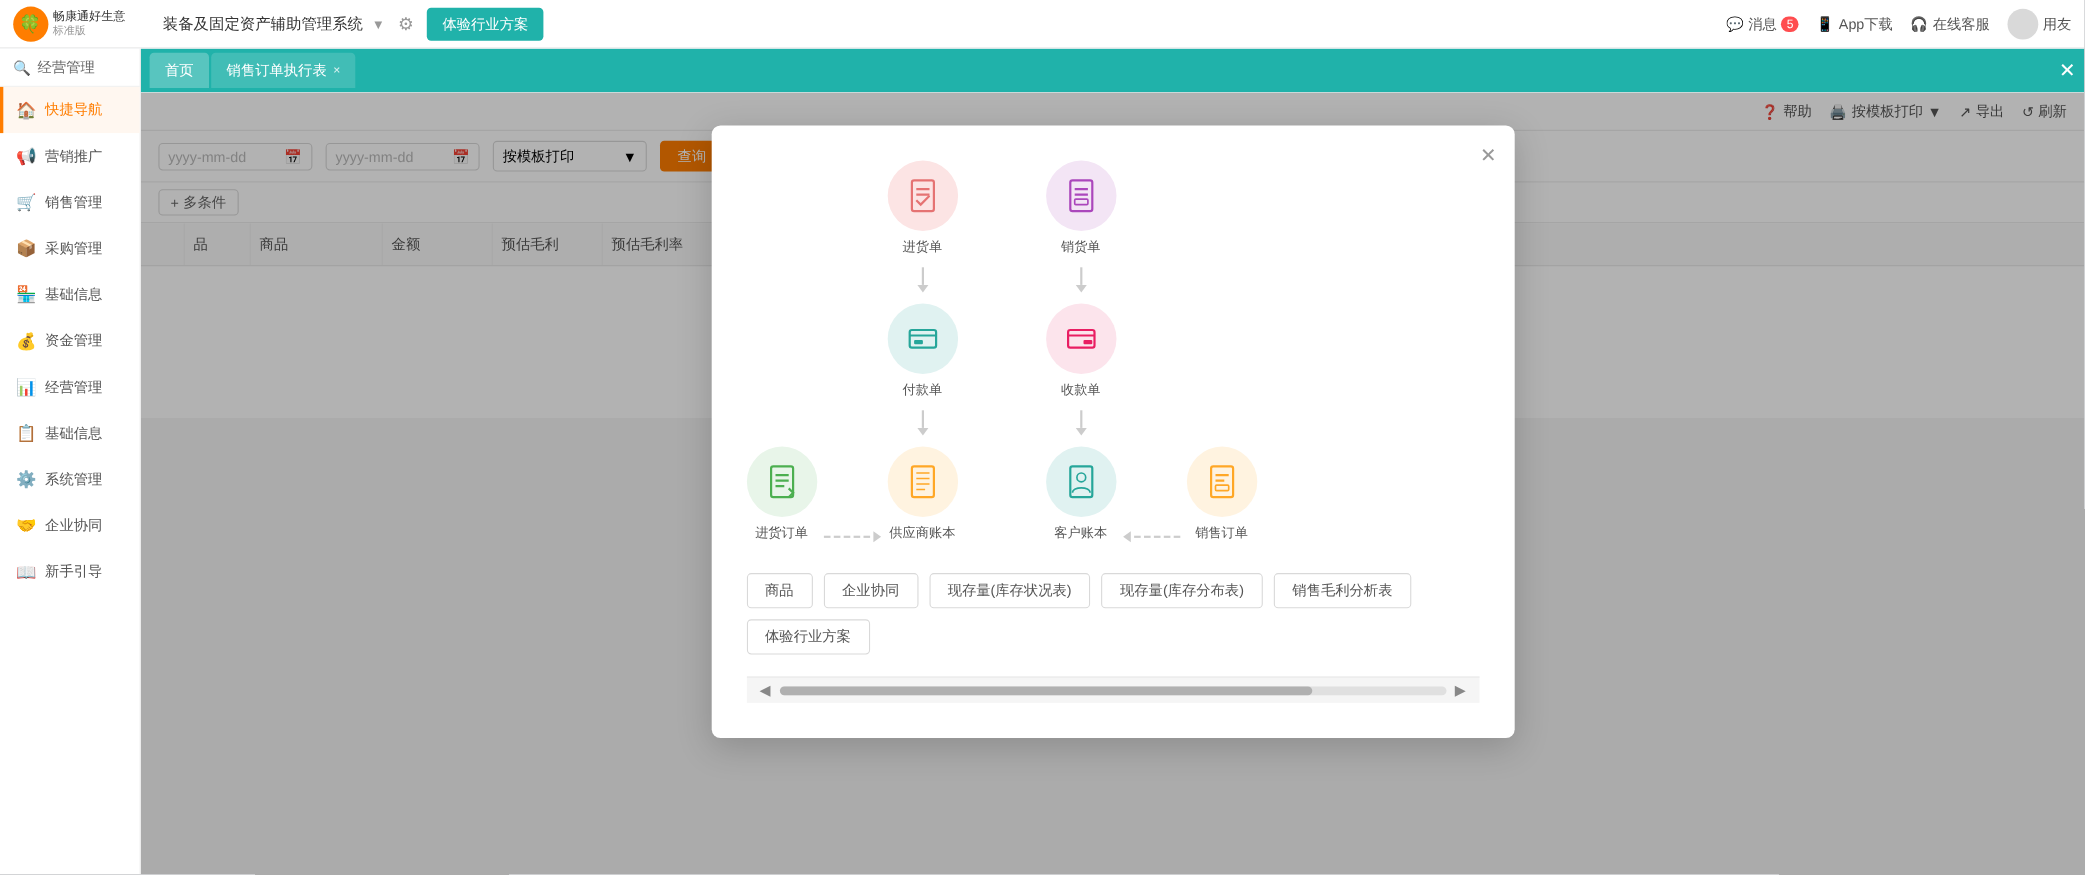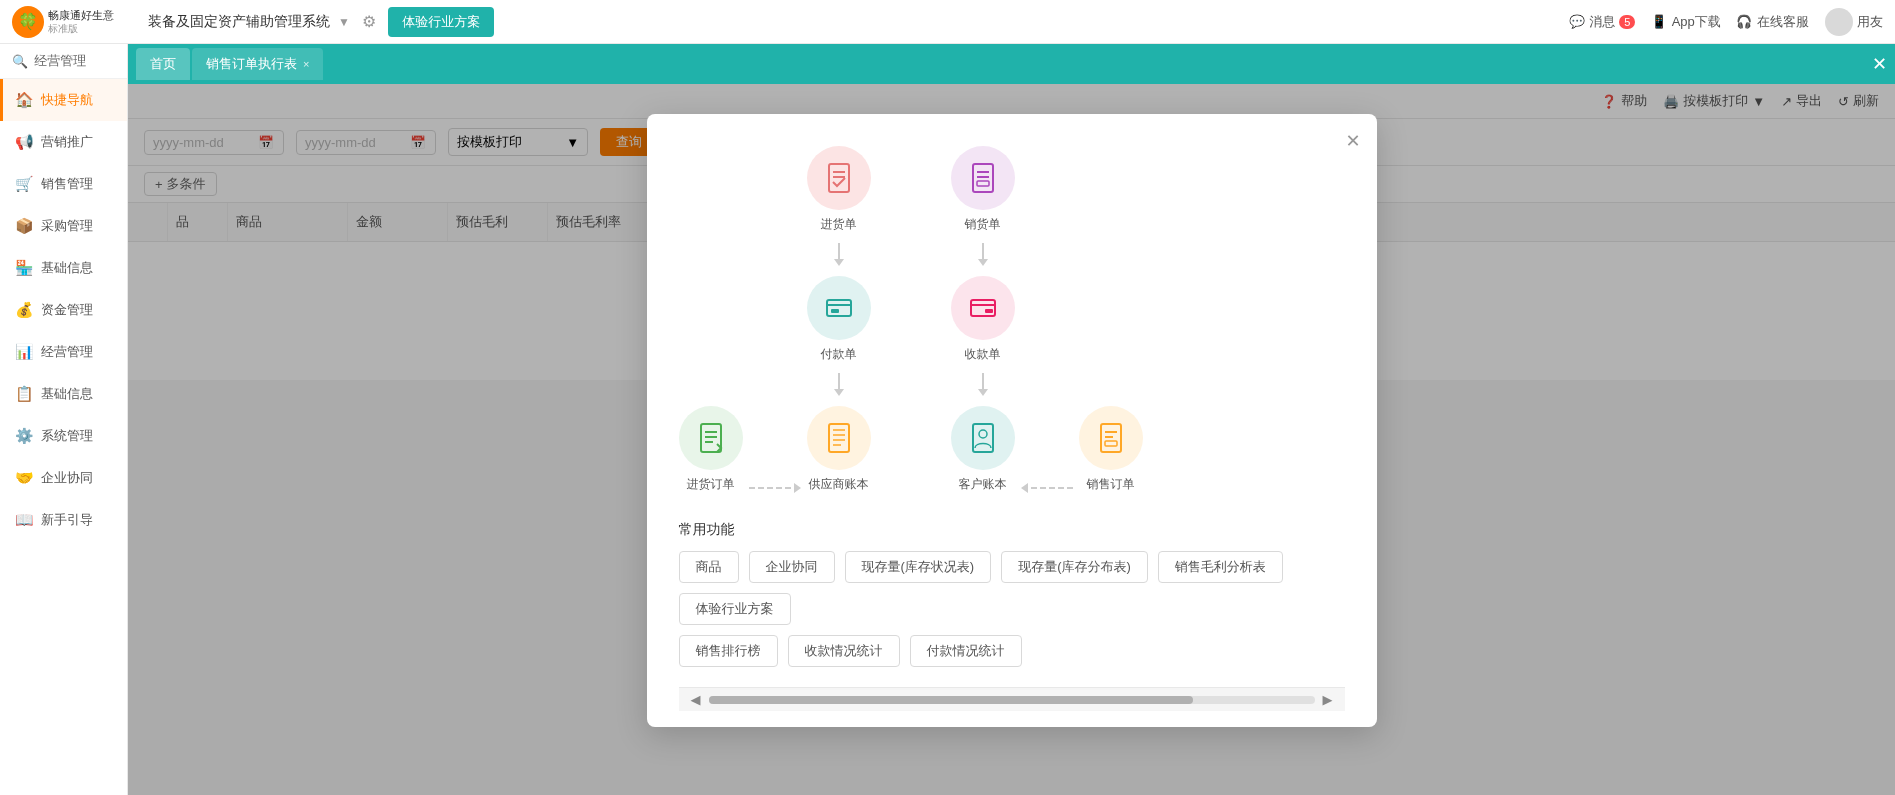--- a/index.html
+++ b/index.html
@@ -403,34 +403,28 @@
                         <line x1="12" y1="17" x2="20" y2="17" stroke="#ffa726" stroke-width="2"></line>
                         <rect x="12" y="21" width="12" height="5" rx="1" fill="none" stroke="#ffa726" stroke-width="1.5"></rect>
                       </svg>
                   </div>
                   <span class="flow-label">销售订单</span>
                 </div>
               </div>
             </div>
 
             <div class="common-func">
-              <div class="common-func-title">常用功能</div>
               <div class="func-buttons">
                 <button class="func-btn">商品</button>
                 <button class="func-btn">企业协同</button>
                 <button class="func-btn">现存量(库存状况表)</button>
                 <button class="func-btn">现存量(库存分布表)</button>
                 <button class="func-btn">销售毛利分析表</button>
                 <button class="func-btn">体验行业方案</button>
               </div>
-              <div class="func-buttons" style="margin-top:10px;">
-                <button class="func-btn">销售排行榜</button>
-                <button class="func-btn">收款情况统计</button>
-                <button class="func-btn">付款情况统计</button>
-              </div>
             </div>
 
             <div class="scroll-bar-area" style="margin-top:20px;">
               <span class="scroll-arrow">◀</span>
               <div class="scroll-track">
                 <div class="scroll-thumb"></div>
               </div>
               <span class="scroll-arrow">▶</span>
             </div>
           </div>

